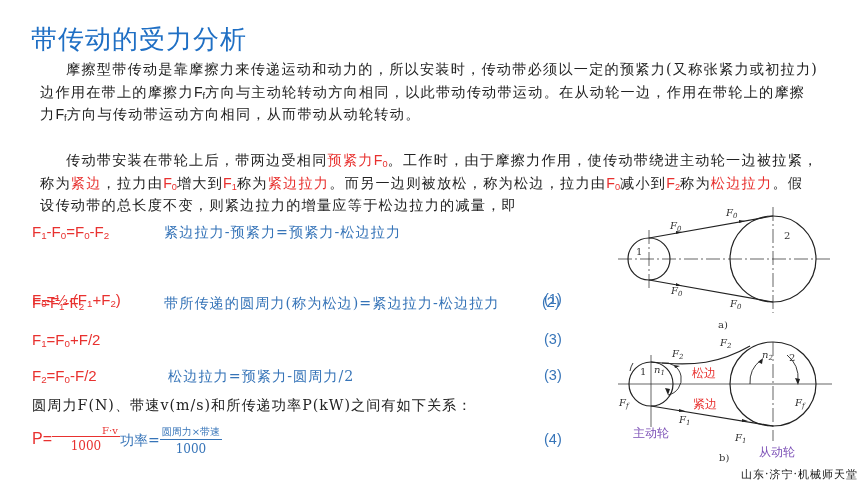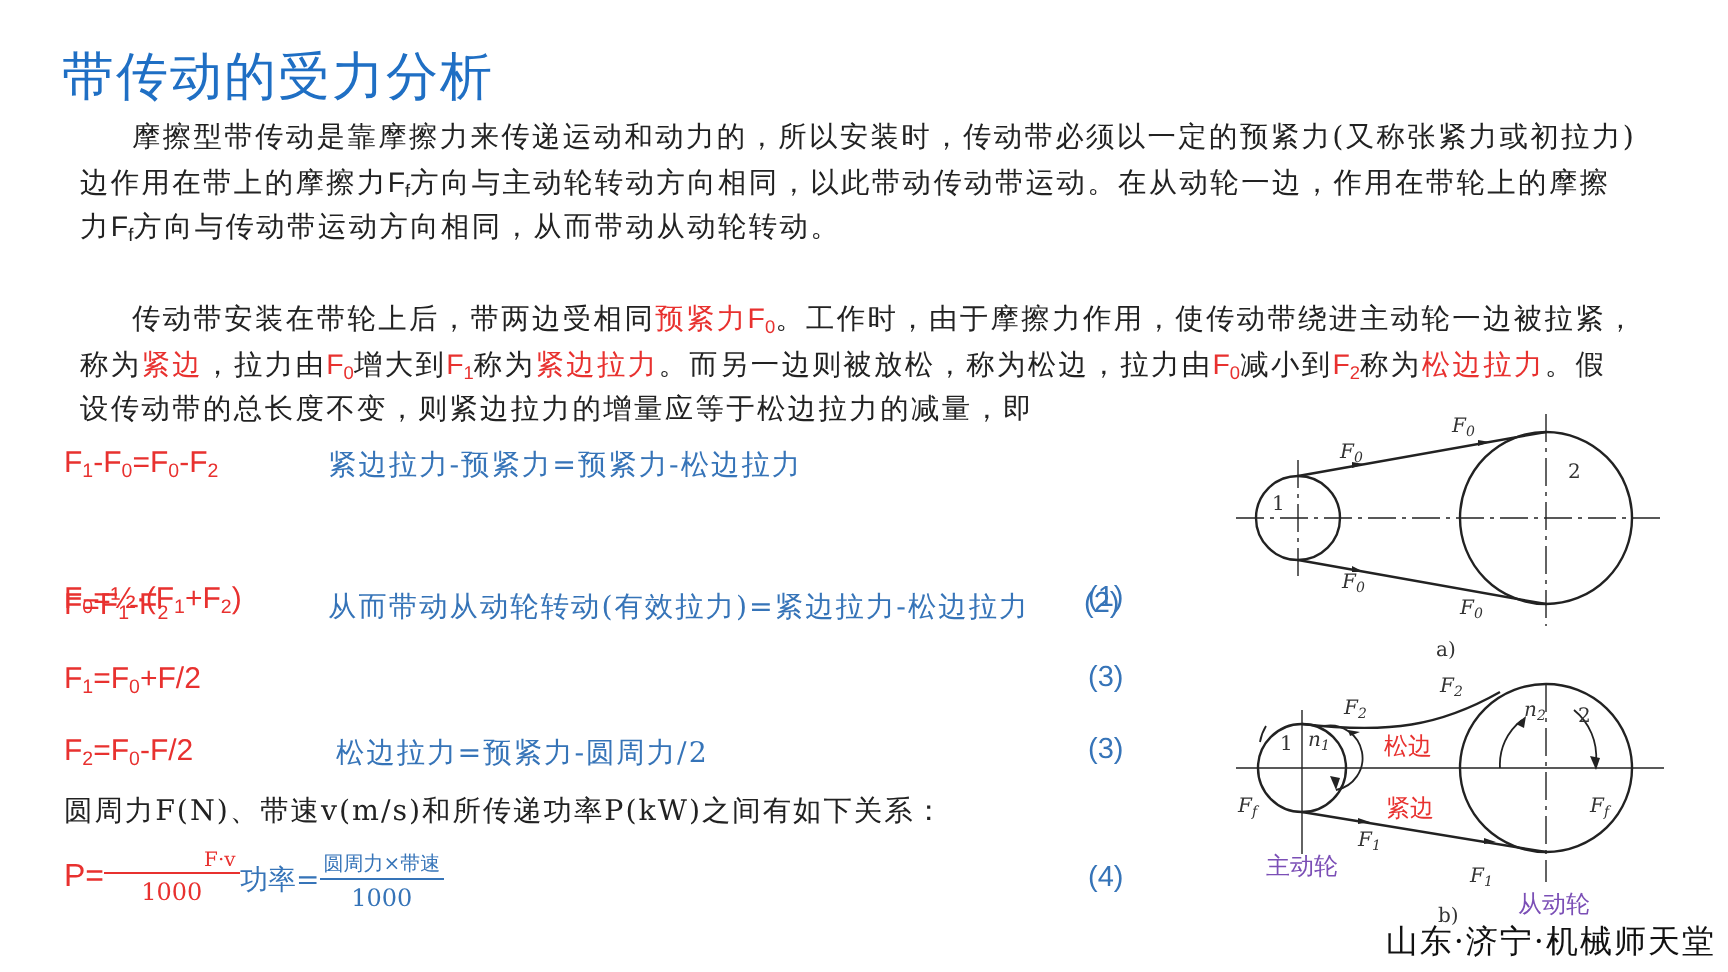--- a/index.html
+++ b/index.html
@@ -37,21 +37,21 @@
   .frac { display: inline-block; vertical-align: middle; text-align: center; }
   .frac .num { display: block; font-size: 10px; padding: 0 2px; }
   .frac .den { display: block; font-size: 12px; padding-top: 2px; }
   .frac .bar { display: block; height: 0; border-top: 1.3px solid currentColor; }
   .powrow { position: absolute; top: 425px; left: 32px; height: 34px; width: 540px; }
   .p-left { position: absolute; left: 0; top: 0; color: #e8312f; font-family: "Liberation Sans", sans-serif; font-size: 16px; }
   .p-mid { position: absolute; left: 88px; top: 0; color: #3674b8; font-size: 14px; }
   .p-num { position: absolute; left: 512px; top: 6px; color: #3674b8; font-family: "Liberation Sans", sans-serif; font-size: 14.5px; }
   .diagram { position: absolute; left: 600px; top: 195px; width: 264px; height: 291px; }
   .footer {
-    position: absolute; right: 6px; bottom: 4px; font-size: 16px; color: #111; letter-spacing: 1px;
+    position: absolute; right: 6px; bottom: 4px; font-size: 11px; color: #111; letter-spacing: 1px;
   }
 </style>
 </head>
 <body>
 
 <div class="title">带传动的受力分析</div>
 
 <div class="para" style="top:58px;">
   <span class="line" style="padding-left:26px;">摩擦型带传动是靠摩擦力来传递运动和动力的，所以安装时，传动带必须以一定的预紧力(又称张紧力或初拉力)</span>
   <span class="line">
@@ -78,21 +78,21 @@
   <span class="fnum"></span>
 </div>
 
 <div class="frow" style="top:260px;margin-top:31px;">
   <span class="fleft"><span>F</span><sub>0</sub><span>=½·(F</span><sub>1</sub><span>+F</span><sub>2</sub><span>)</span></span>
   <span class="fnum">(1)</span>
 </div>
 
 <div class="frow" style="top:294px;">
   <span class="fleft"><span>F=F</span><sub>1</sub><span>-F</span><sub>2</sub></span>
-  <span class="fmid">从而带动从动轮转动(有效拉力)=紧边拉力-松边拉力</span>
+  <span class="fmid">带所传递的圆周力(称为松边)=紧边拉力-松边拉力</span>
   <span class="fnum" style="left:510px;">(2)</span>
 </div>
 
 <div class="frow" style="top:331px;">
   <span class="fleft"><span>F</span><sub>1</sub><span>=F</span><sub>0</sub><span>+F/2</span></span>
   <span class="fnum">(3)</span>
 </div>
 
 <div class="frow" style="top:367px;">
   <span class="fleft"><span>F</span><sub>2</sub><span>=F</span><sub>0</sub><span>-F/2</span></span>

